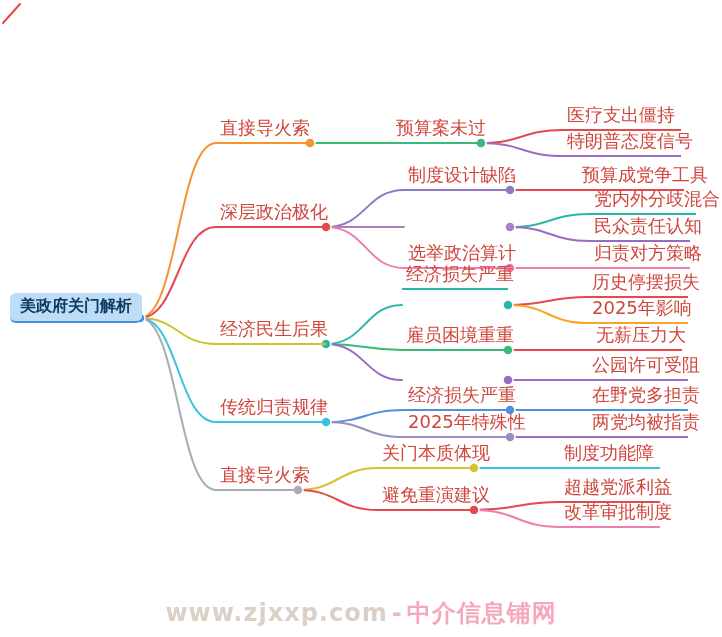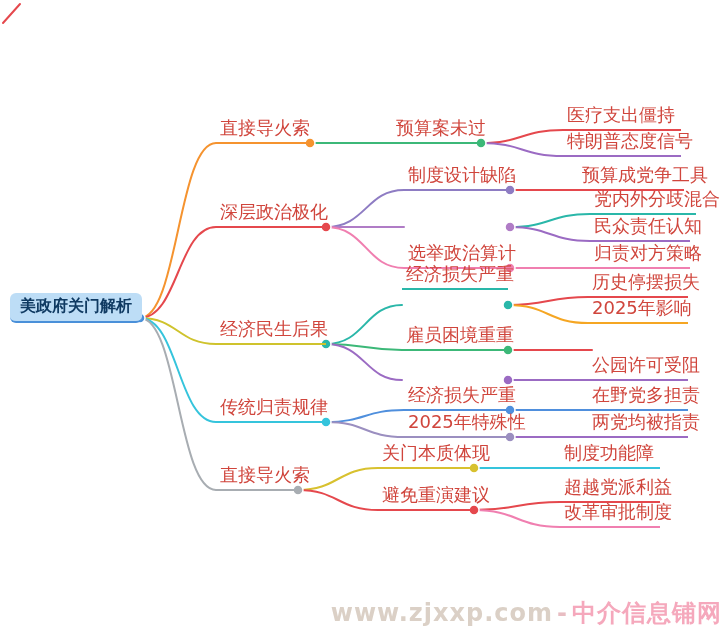--- a/index.html
+++ b/index.html
@@ -17,21 +17,21 @@
     font-size:18px;color:#d0453c;white-space:nowrap;
     padding:0 2px 2px 4px;cursor:pointer;
   }
   .root{
     position:absolute;left:10px;top:293px;
     background:#bdddf6;border-bottom:2px solid #4a90d9;border-radius:6px;
     padding:3px 10px 4px;font-size:16px;font-weight:bold;color:#0f3a62;
     white-space:nowrap;cursor:pointer;
   }
   .watermark{
-    position:absolute;left:0;right:0;top:597px;text-align:right;
+    position:absolute;left:0;right:0;top:597px;text-align:center;
     font-size:24px;font-weight:bold;letter-spacing:1px;white-space:nowrap;
   }
   .watermark .wm-url{color:#dbd0c6;}
   .watermark .wm-sep{color:#e8bdc2;padding:0 4px;}
   .watermark .wm-site{color:#f5a8bc;}
 </style>
 </head>
 <body>
 
 <div class="canvas">
@@ -161,20 +161,23 @@
     </div>
   <div class="node" style="left:590px;top:247px;width:100px;--c:#f07fb0">
       <span>归责对方策略</span>
     </div>
   <div class="node" style="left:588px;top:276px;width:100px;--c:#e5484d">
       <span>历史停摆损失</span>
     </div>
   <div class="node" style="left:588px;top:302px;width:100px;--c:#f5a623">
       <span>2025年影响</span>
     </div>
+  <div class="node" style="left:592px;top:329px;width:90px;--c:#e5484d">
+      <span>无薪压力大</span>
+    </div>
   <div class="node" style="left:588px;top:359px;width:100px;--c:#9b6bc3">
       <span>公园许可受阻</span>
     </div>
   <div class="node" style="left:588px;top:389px;width:100px;--c:#4f8fdd">
       <span>在野党多担责</span>
     </div>
   <div class="node" style="left:588px;top:416px;width:100px;--c:#9b6bc3">
       <span>两党均被指责</span>
     </div>
   <div class="node" style="left:560px;top:481px;width:100px;--c:#e5484d">

